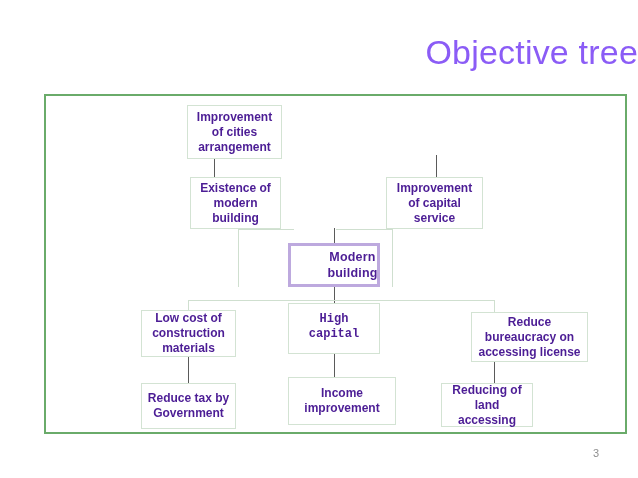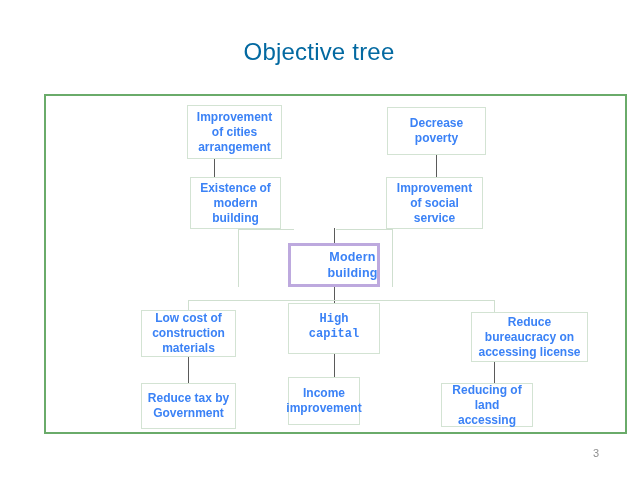--- a/index.html
+++ b/index.html
@@ -21,24 +21,24 @@
     width: 638px;
     height: 478px;
     background: #ffffff;
   }
 
   #slide-title {
     position: absolute;
     left: 0;
     top: 32px;
     width: 638px;
-    text-align: center;
-    font-size: 24px;
+    text-align: right;
+    font-size: 34px;
     font-weight: 400;
-    color: #0369a1;
+    color: #8b5cf6;
     letter-spacing: 0.2px;
     line-height: 40px;
   }
 
   #diagram-frame {
     position: absolute;
     left: 44px;
     top: 94px;
     width: 583px;
     height: 340px;
@@ -66,21 +66,21 @@
     position: absolute;
     box-sizing: border-box;
     border: 1px solid #d3e3d3;
     background: #ffffff;
     display: flex;
     align-items: center;
     justify-content: center;
     text-align: center;
     font-weight: bold;
     font-size: 12px;
-    color: #3b82f6;
+    color: #4c1d95;
     line-height: 15px;
     padding: 2px 4px;
   }
 
   .node.top-align {
     align-items: flex-start;
     padding-top: 8px;
     font-family: Liberation Mono, monospace;
   }
 
@@ -129,30 +129,27 @@
   <div class="conn-light v" style="left:494px; top:300px; height:12px;"></div>
 
   <div class="conn v" style="left:188px; top:357px; height:26px;"></div>
   <div class="conn v" style="left:334px; top:354px; height:23px;"></div>
   <div class="conn v" style="left:494px; top:362px; height:21px;"></div>
 
   <div class="node" style="left:187px; top:105px; width:95px; height:54px;">
     <span>Improvement of cities arrangement</span>
   </div>
 
-  <div class="node" style="left:387px; top:107px; width:99px; height:48px;">
-    <span>Decrease poverty</span>
-  </div>
 
   <div class="node" style="left:190px; top:177px; width:91px; height:52px;">
     <span>Existence  of modern building</span>
   </div>
 
   <div class="node" style="left:386px; top:177px; width:97px; height:52px;">
-    <span>Improvement of social service</span>
+    <span>Improvement of capital service</span>
   </div>
 
   <div class="node center-node" style="left:288px; top:243px; width:92px; height:44px;">
     <span>Modern building</span>
   </div>
 
   <div class="node" style="left:141px; top:310px; width:95px; height:47px;">
     <span>Low cost of construction materials</span>
   </div>
 
@@ -161,21 +158,21 @@
   </div>
 
   <div class="node" style="left:435px; top:312px; width:117px; height:50px;margin-left:36px;">
     <span>Reduce bureaucracy on accessing license</span>
   </div>
 
   <div class="node" style="left:141px; top:383px; width:95px; height:46px;">
     <span>Reduce tax by Government</span>
   </div>
 
-  <div class="node" style="left:288px; top:377px; width:72px; height:48px;">
+  <div class="node" style="left:288px; top:377px; width:108px; height:48px;">
     <span>Income improvement</span>
   </div>
 
   <div class="node" style="left:441px; top:383px; width:92px; height:44px;">
     <span>Reducing of land accessing</span>
   </div>
 
   <div id="page-number">3</div>
 
 </div>

